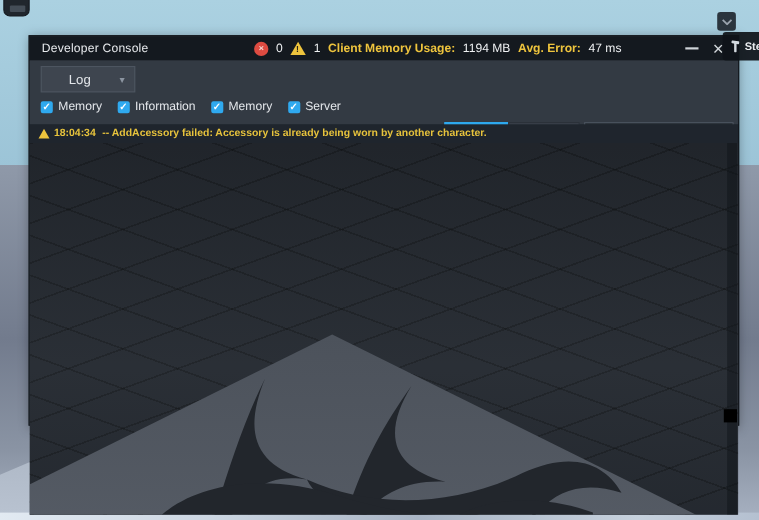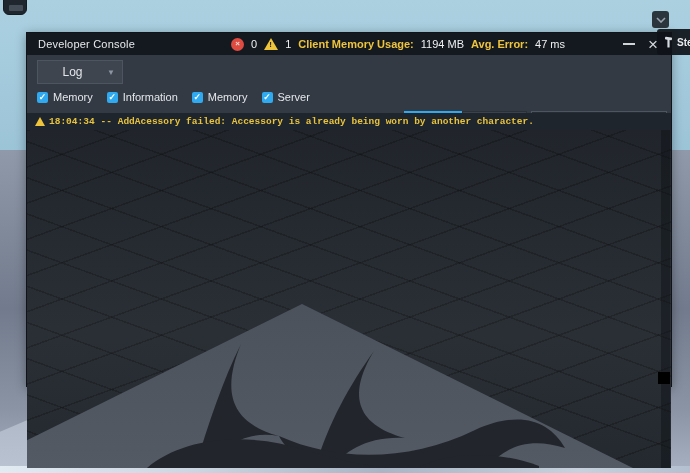--- a/index.html
+++ b/index.html
@@ -69,21 +69,21 @@
       background:#262c34;border:1px solid #4d5560;display:flex;align-items:center;}
   .searchbox svg{margin:0 5px 0 7px;}
   .searchbox input{flex:1;min-width:0;background:transparent;border:none;outline:none;
       color:#c6ccd3;font-size:11px;font-family:"Liberation Sans",sans-serif;}
   .searchbox input::placeholder{color:#8a93a0;}
 
   .log-row{position:absolute;left:0;top:80px;width:100%;height:17px;background:#1f252d;
       display:flex;align-items:center;}
   .log-warn{width:0;height:0;border-left:5px solid transparent;border-right:5px solid transparent;
       border-bottom:9px solid #eec43d;margin:0 4px 0 8px;}
-  .log-text{color:#e7c33c;font-family:Liberation Mono, monospace;font-size:9.5px;font-weight:bold;
+  .log-text{color:#e7c33c;font-family:Liberation Sans, sans-serif;font-size:9.5px;font-weight:bold;
       white-space:nowrap;}
   .log-text .msg{margin-left:6px;}
 
   .content{position:absolute;left:0;top:97px;width:100%;height:338px;overflow:hidden;
       background-color:#262b32;
       background-image:
         linear-gradient(rgba(0,0,0,.14), rgba(255,255,255,.02) 60%, rgba(0,0,0,.05)),
         repeating-linear-gradient(20deg, rgba(0,0,0,.22) 0 1.5px, rgba(0,0,0,0) 1.5px 34px),
         repeating-linear-gradient(160deg, rgba(0,0,0,.22) 0 1.5px, rgba(0,0,0,0) 1.5px 34px);}
   .content svg{position:absolute;left:0;top:0;}

